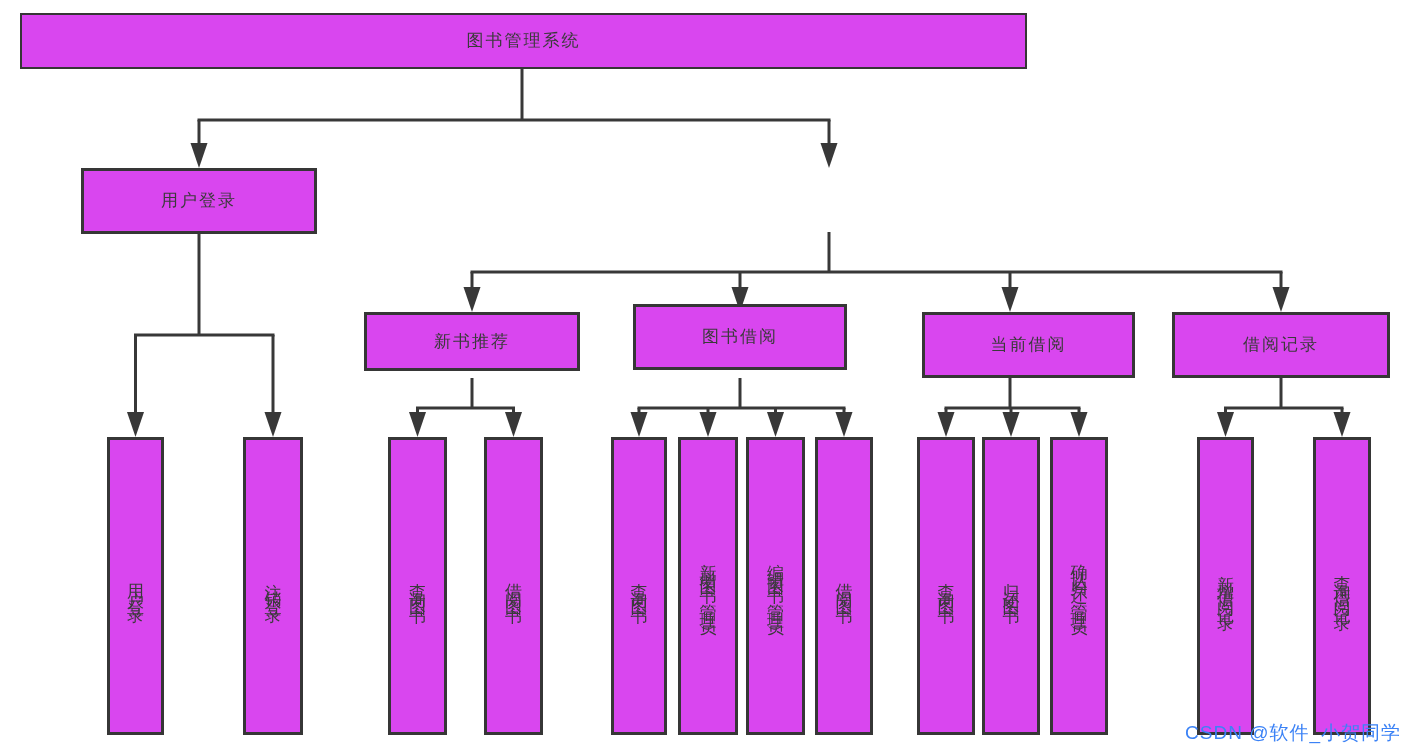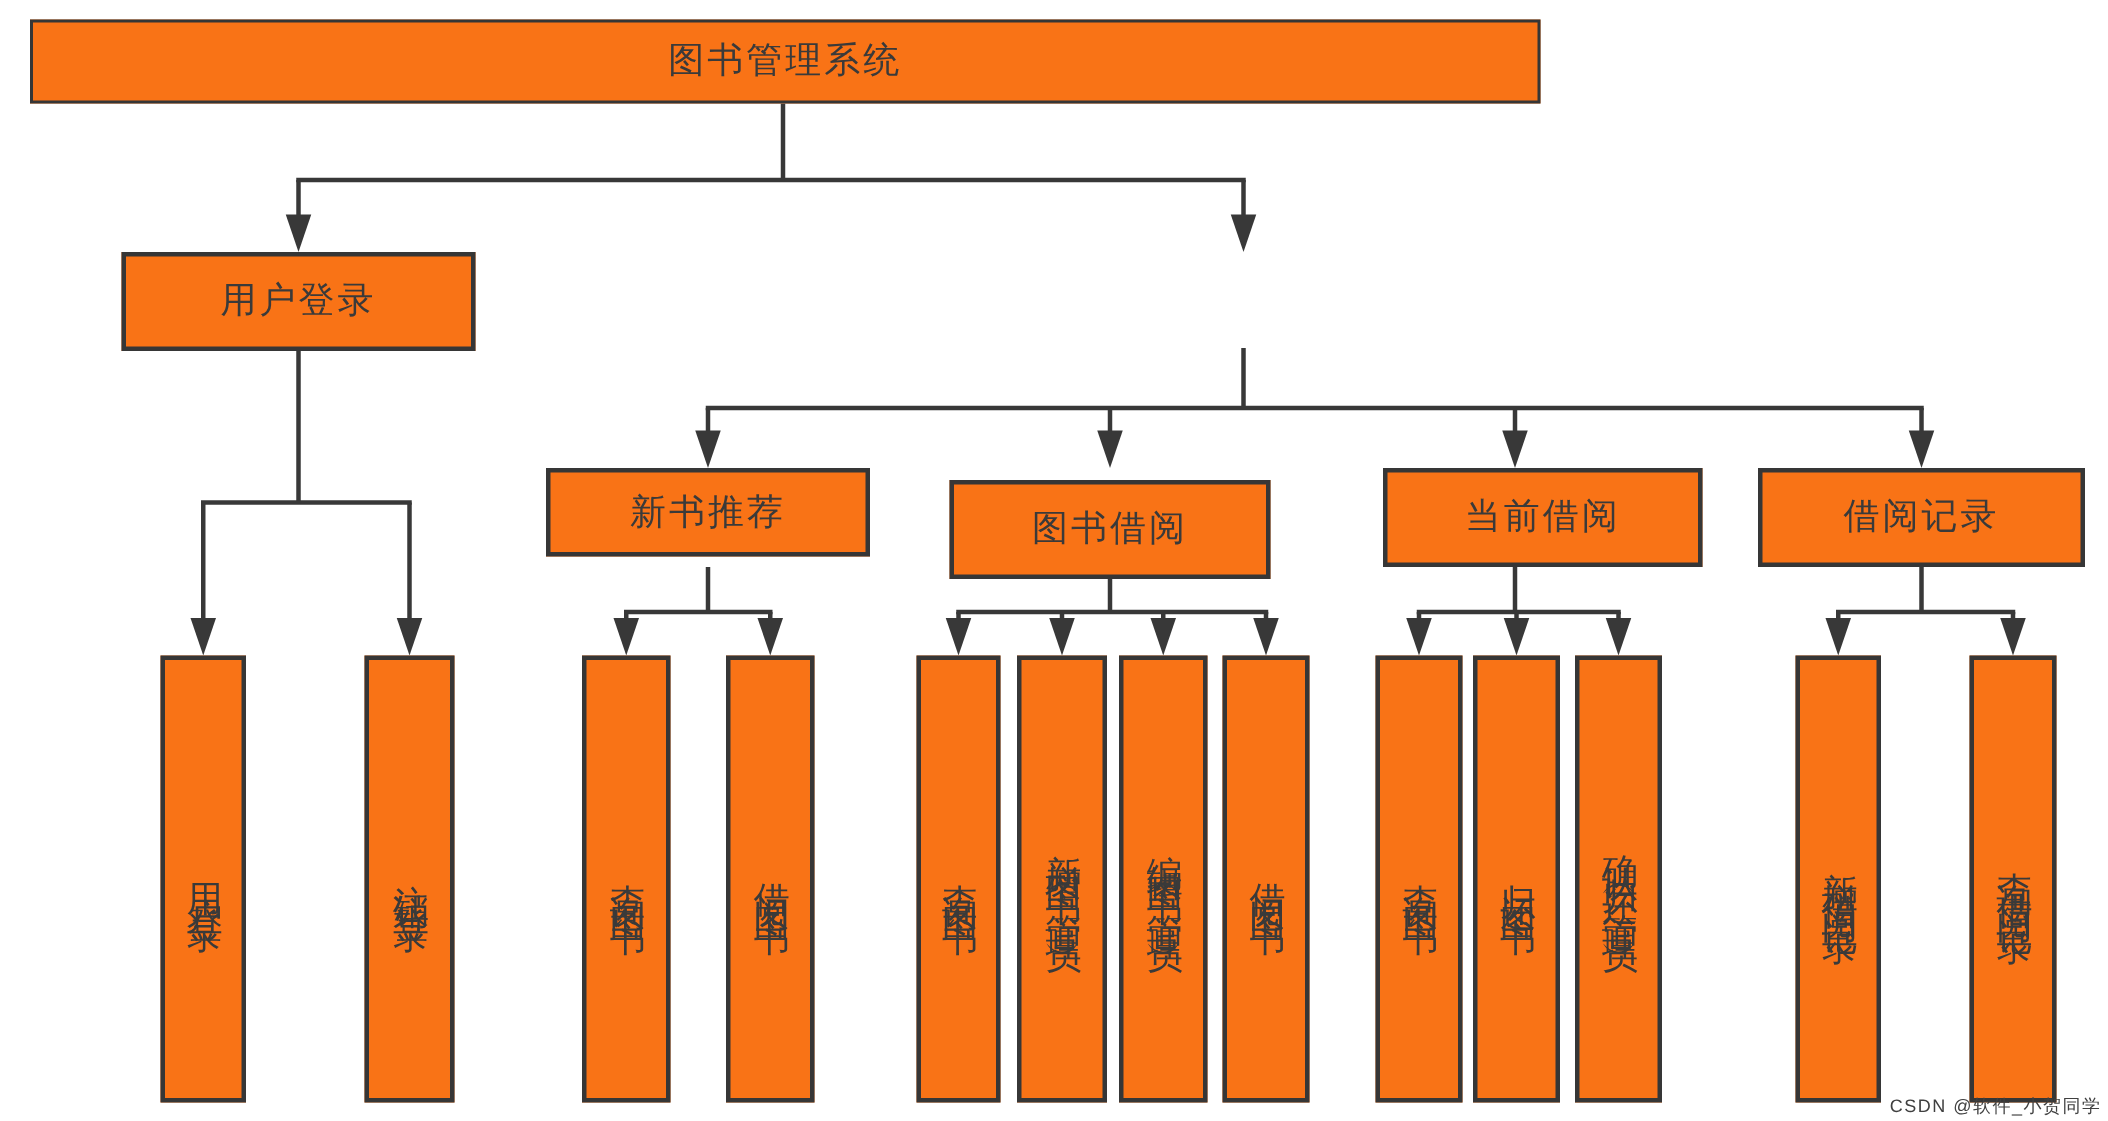--- a/index.html
+++ b/index.html
@@ -13,47 +13,47 @@
   }
   .connector-svg {
     position: absolute;
     left: 0; top: 0;
     width: 1405px; height: 747px;
     pointer-events: none;
   }
   .node {
     position: absolute;
     box-sizing: border-box;
-    background: #f97316;
+    background: #d946ef;
     border: 3px solid #363636;
     color: #3a3a3a;
     display: flex;
     align-items: center;
     justify-content: center;
-    font-size: 24px;
+    font-size: 17px;
     letter-spacing: 2px;
     text-align: center;
     line-height: 1.15;
     white-space: nowrap;
   }
   .node.root { border-width: 2px; }
   .node.leaf {
     writing-mode: vertical-rl;
     text-orientation: mixed;
     letter-spacing: 8px;
     white-space: normal;
     line-height: 1;
   }
   .watermark {
     position: absolute;
     right: 4px;
     bottom: 1px;
-    font-size: 12px;
+    font-size: 19px;
     letter-spacing: 1px;
-    color: #404040;
+    color: #3b82f6;
     font-family: "Liberation Sans", sans-serif;
     z-index: 5;
     white-space: nowrap;
   }
 </style>
 </head>
 <body>
 
 <div class="canvas">
 
@@ -110,21 +110,21 @@
       <polygon points="1217,412 1234,412 1225.5,437" fill="#383838"></polygon>
       <line x1="1342" y1="408" x2="1342" y2="414" stroke="#383838" stroke-width="3"></line>
       <polygon points="1333.5,412 1350.5,412 1342,437" fill="#383838"></polygon>
     </svg>
 
   <div class="node root" style="left:20px; top:13px; width:1007px; height:56px;">图书管理系统</div>
 
   <div class="node" style="left:81px; top:168px; width:236px; height:66px;">用户登录</div>
 
   <div class="node" style="left:364px; top:312px; width:216px; height:59px;">新书推荐</div>
-  <div class="node" style="left:633px; top:320px; width:214px; height:66px;">图书借阅</div>
+  <div class="node" style="left:633px; top:304px; width:214px; height:66px;">图书借阅</div>
   <div class="node" style="left:903px; top:312px; width:213px; height:66px;margin-left:19px;">当前借阅</div>
   <div class="node" style="left:1172px; top:312px; width:218px; height:66px;">借阅记录</div>
 
   <div class="node leaf" style="left:107px; top:437px; width:57px; height:298px;">用户登录</div>
   <div class="node leaf" style="left:243px; top:437px; width:60px; height:298px;">注销登录</div>
 
   <div class="node leaf" style="left:388px; top:437px; width:59px; height:298px;">查询图书</div>
   <div class="node leaf" style="left:484px; top:437px; width:59px; height:298px;">借阅图书</div>
 
   <div class="node leaf" style="left:611px; top:437px; width:56px; height:298px;">查询图书</div>

